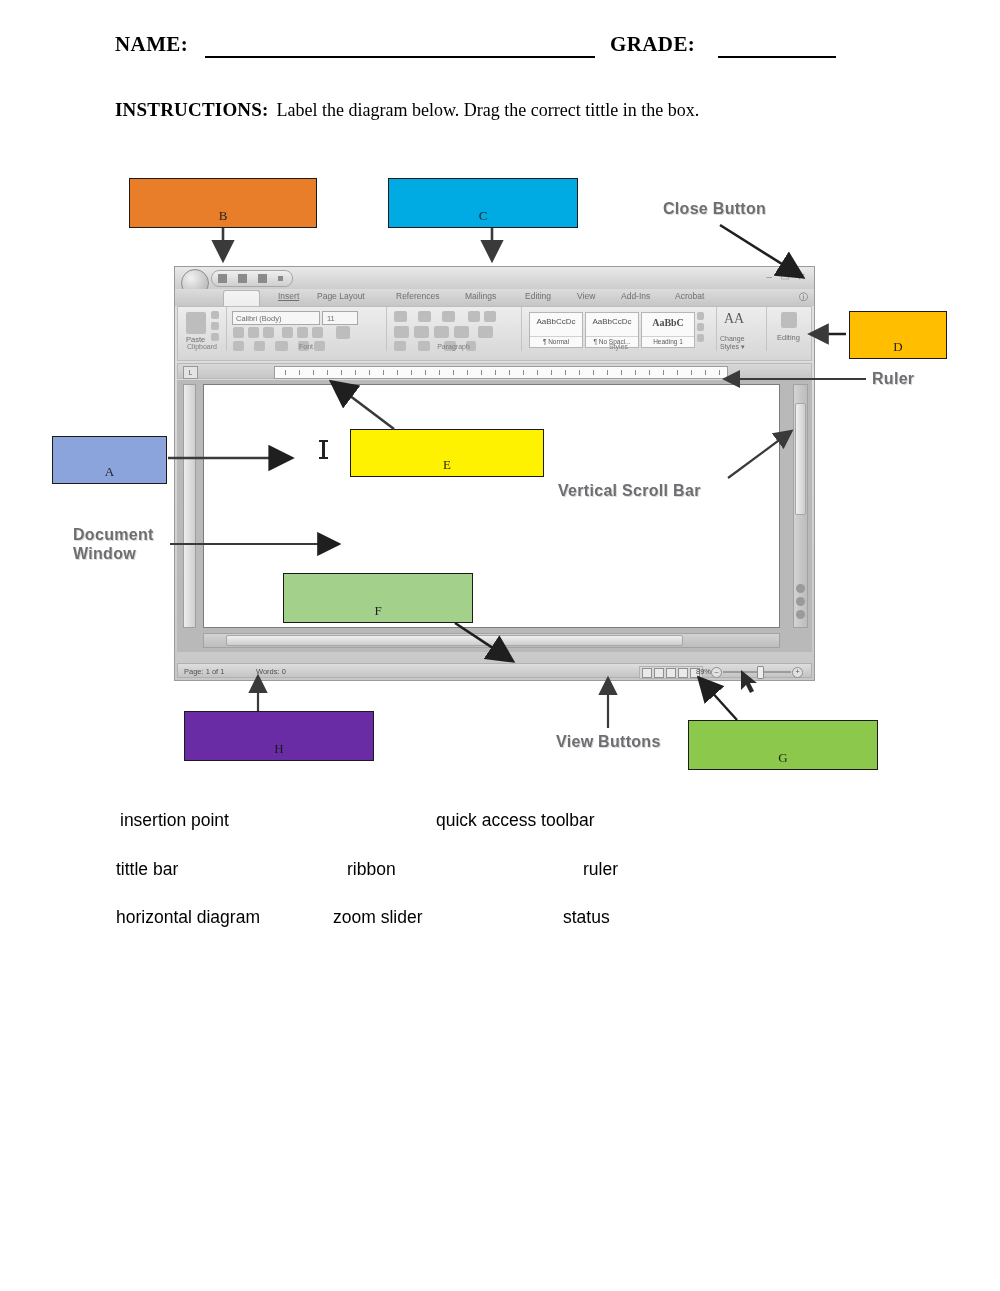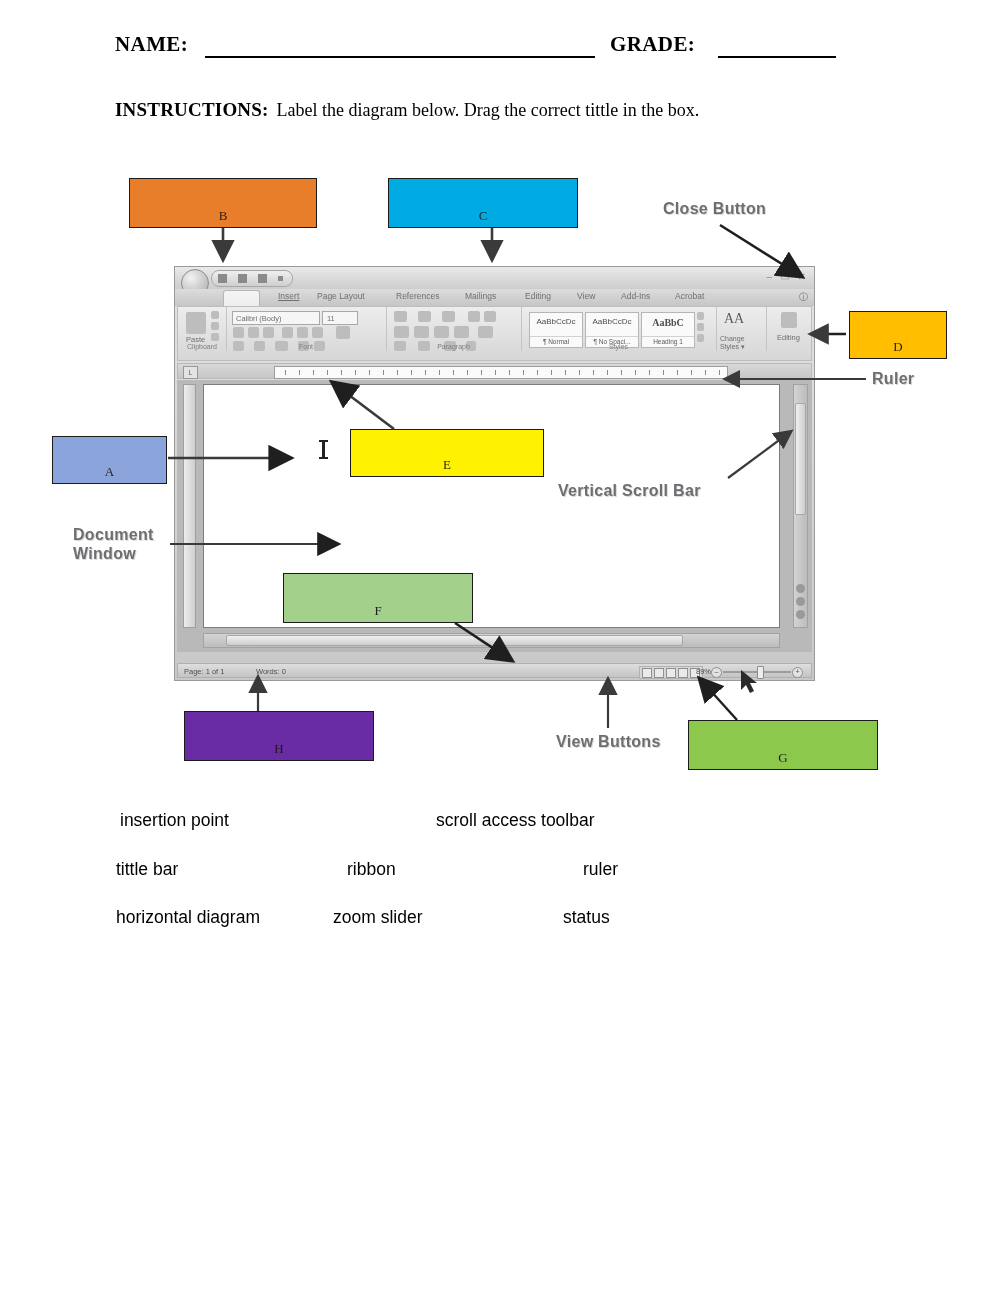--- a/index.html
+++ b/index.html
@@ -384,19 +384,19 @@
   <line x1="258" y1="711" x2="258" y2="678" stroke="#3a3a3a" stroke-width="2.2" marker-end="url(#ah)"></line>
 
   <line x1="608" y1="728" x2="608" y2="680" stroke="#3a3a3a" stroke-width="2.2" marker-end="url(#ah)"></line>
 
   <line x1="737" y1="720" x2="700" y2="679" stroke="#1f1f1f" stroke-width="2.4" marker-end="url(#ahd)"></line>
 
   <path d="M741,670 L741,690 L746,685 L750,693 L754,691 L750,683 L757,683 z" fill="#2b2b2b"></path>
 </svg>
 
 <div class="wb" style="left:120px;top:810px;">insertion  point</div>
-<div class="wb" style="left:436px;top:810px;">scroll  access  toolbar</div>
+<div class="wb" style="left:436px;top:810px;">quick  access  toolbar</div>
 <div class="wb" style="left:116px;top:859px;">tittle  bar</div>
 <div class="wb" style="left:347px;top:859px;">ribbon</div>
 <div class="wb" style="left:583px;top:859px;">ruler</div>
 <div class="wb" style="left:116px;top:907px;">horizontal diagram</div>
 <div class="wb" style="left:333px;top:907px;">zoom slider</div>
 <div class="wb" style="left:563px;top:907px;">status</div>
 
 </body></html>

